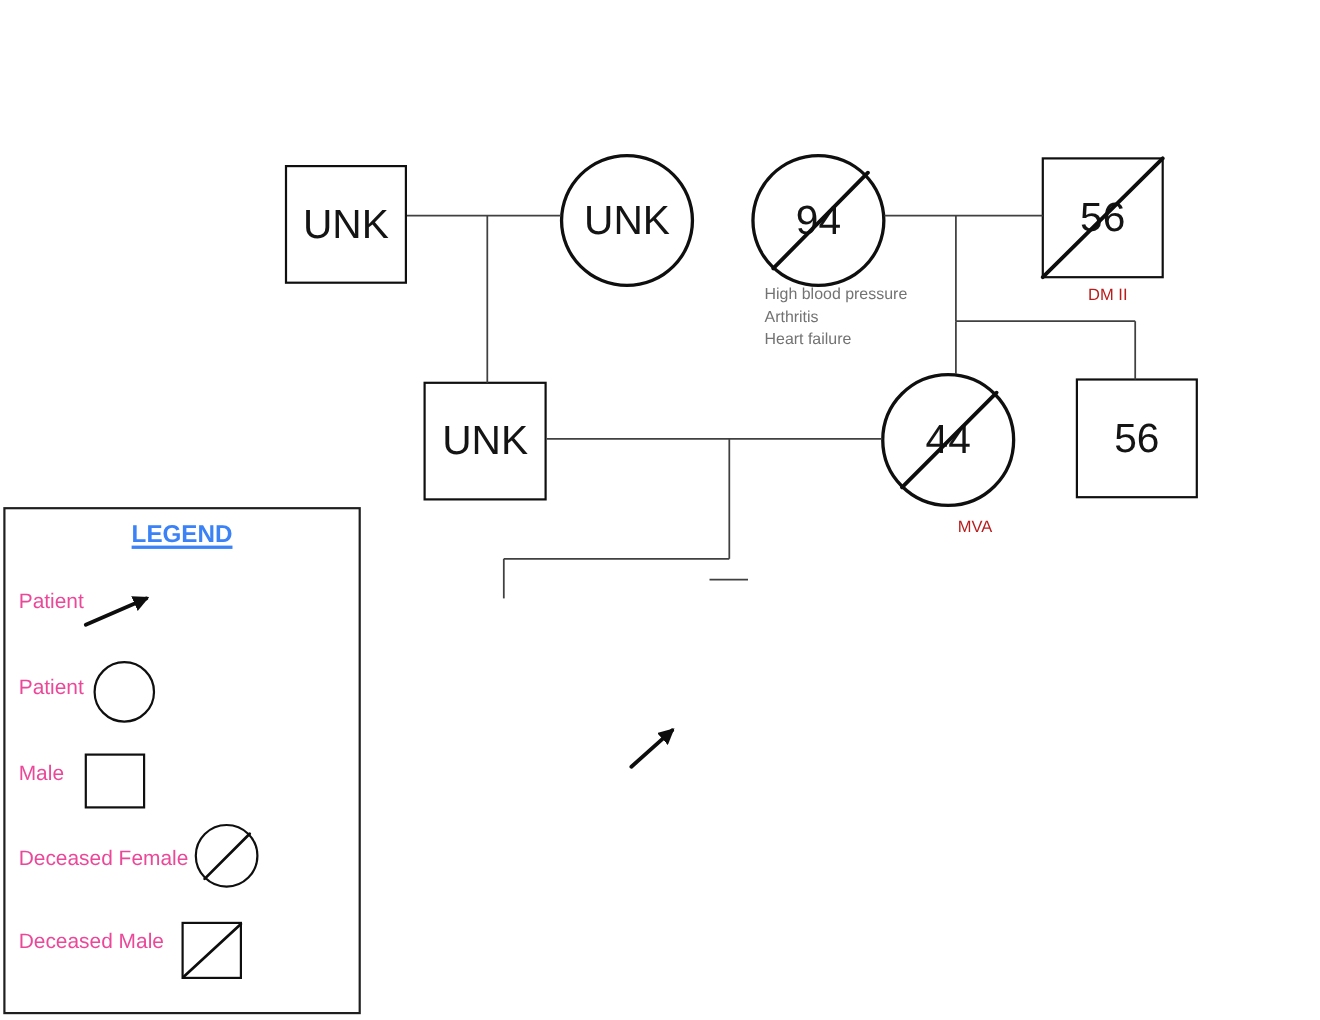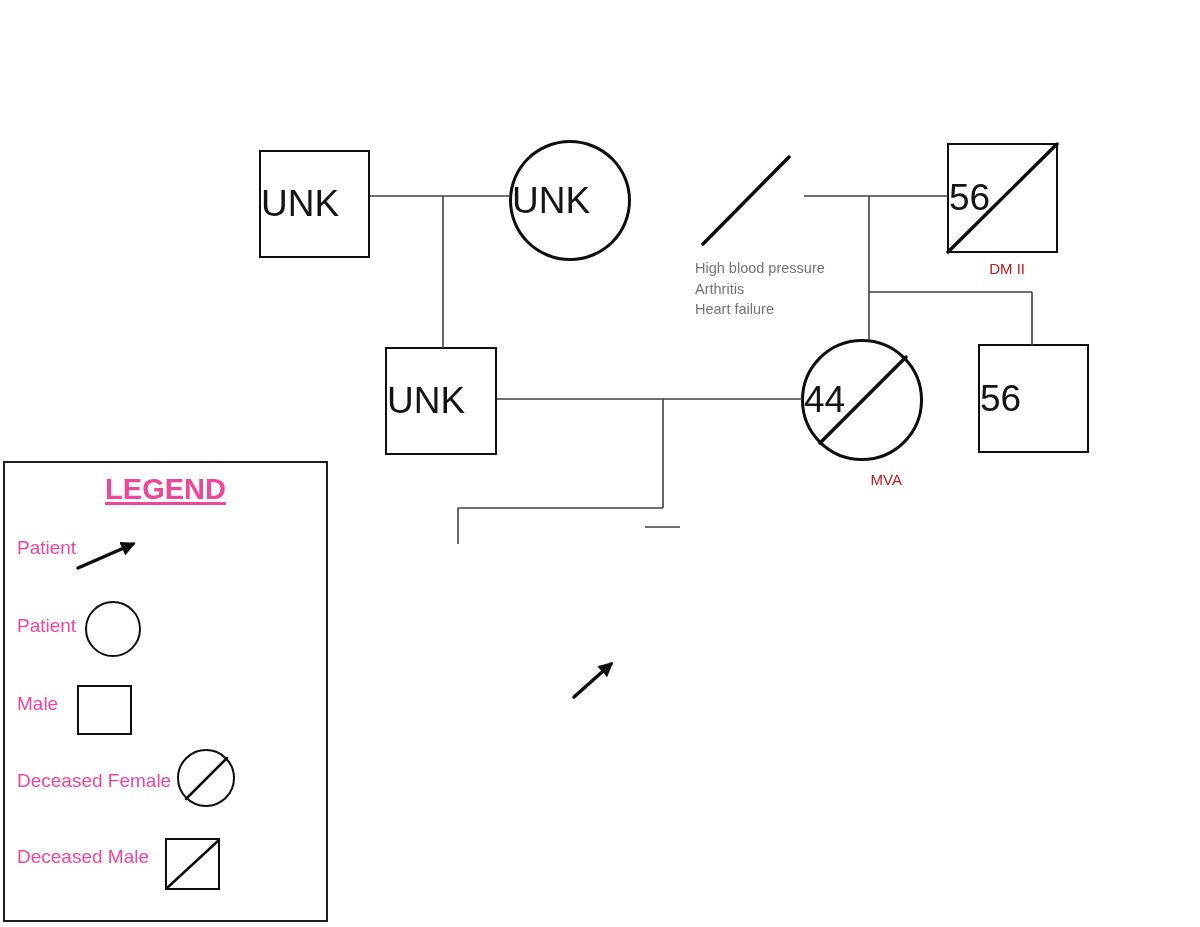--- a/index.html
+++ b/index.html
@@ -7,38 +7,38 @@
     position:relative;width:1200px;height:927px;background:#ffffff;
     font-family:"Liberation Sans", sans-serif;color:#0f0f0f;overflow:hidden;
   }
   .abs{position:absolute;}
   .title{
     position:absolute;left:500px;top:36px;width:190px;text-align:center;
     font-size:36px;font-weight:500;color:#0a0a0a;
     text-decoration:underline;text-decoration-thickness:2.5px;text-underline-offset:4px;
   }
   .person{
-    position:absolute;display:flex;align-items:center;justify-content:flex-start;
+    position:absolute;display:flex;align-items:center;justify-content:center;
     box-sizing:border-box;font-size:37px;color:#141414;background:transparent;
   }
   .sq{border:2.5px solid #0f0f0f;}
   .ci{border:3px solid #0f0f0f;border-radius:50%;}
   .notes{
     position:absolute;left:695px;top:258px;font-size:14.5px;line-height:20.6px;color:#737373;
   }
   .sublabel{
     position:absolute;font-size:15px;color:#b91c1c;text-align:right;
   }
   .legend{
     position:absolute;left:3px;top:461px;width:325px;height:461px;
     box-sizing:border-box;border:2px solid #1f1f1f;background:transparent;
   }
   .legend-title{
     position:absolute;left:0;top:10px;width:100%;text-align:center;
-    font-size:29px;font-weight:bold;color:#ec4899;
+    font-size:22px;font-weight:bold;color:#3b82f6;
     text-decoration:underline;text-decoration-thickness:2.5px;text-underline-offset:3px;
   }
   .legend-label{position:absolute;left:12px;font-size:19px;color:#ec4899;white-space:nowrap;}
   .legend-symbol{position:absolute;box-sizing:border-box;background:transparent;}
   .lsq{border:2.5px solid #0f0f0f;}
   .lci{border:2.5px solid #0f0f0f;border-radius:50%;}
   svg.overlay{position:absolute;left:0;top:0;pointer-events:none;}
   .connector{stroke:#404040;stroke-width:1.6;}
   .slash{stroke:#0d0d0d;stroke-width:3.5;stroke-linecap:round;}
   .lslash{stroke:#0d0d0d;stroke-width:2.5;stroke-linecap:round;}
@@ -48,20 +48,23 @@
 <body>
 
 <div class="canvas">
 
 
   <div class="person sq abs" style="left:259px;top:150px;width:111px;height:108px;">
     <span>UNK</span>
   </div>
   <div class="person ci abs" style="left:509px;top:140px;width:122px;height:121px;">
     <span>UNK</span>
+  </div>
+  <div class="person ci abs" style="left:683px;top:140px;width:122px;height:121px;">
+    <span>94</span>
   </div>
   <div class="person sq abs" style="left:947px;top:143px;width:111px;height:110px;">
     <span>56</span>
   </div>
   <div class="person sq abs" style="left:385px;top:347px;width:112px;height:108px;">
     <span>UNK</span>
   </div>
   <div class="person ci abs" style="left:801px;top:339px;width:122px;height:122px;">
     <span>44</span>
   </div>

